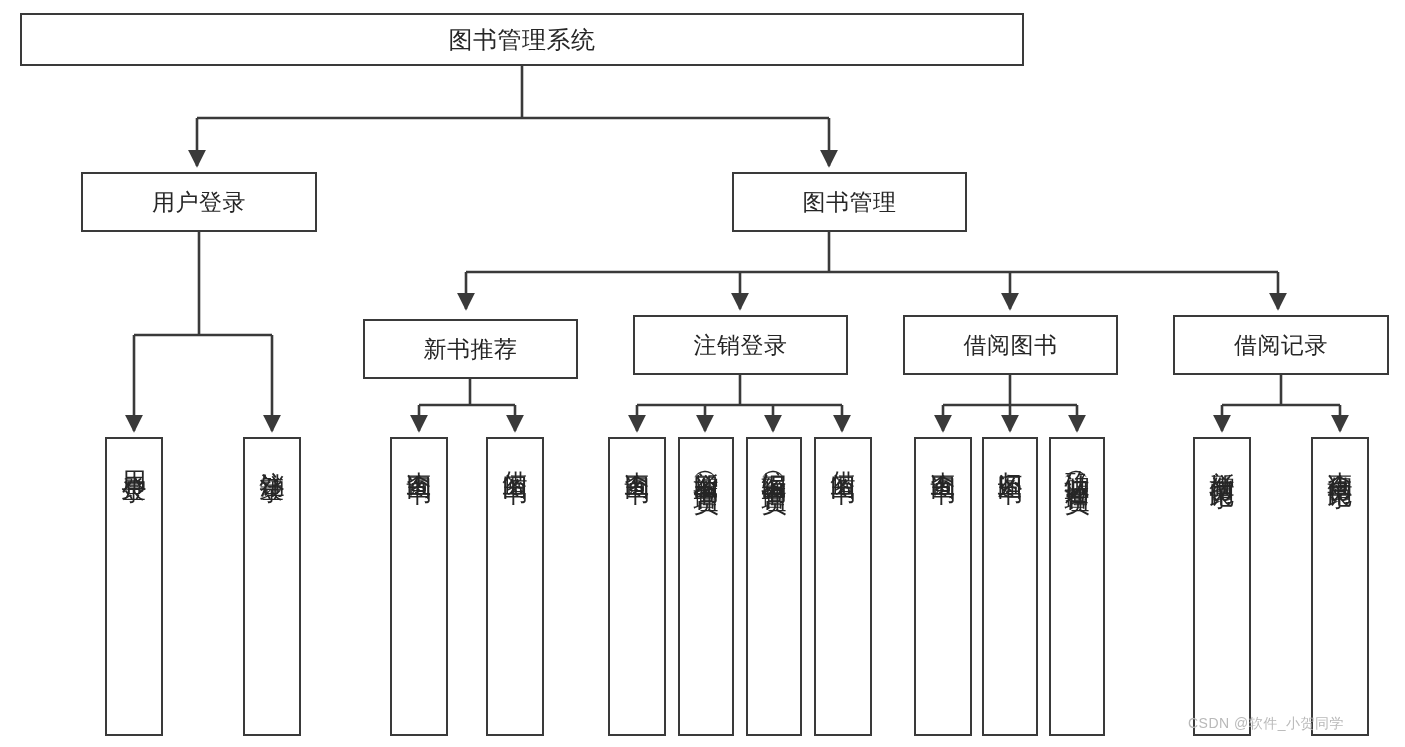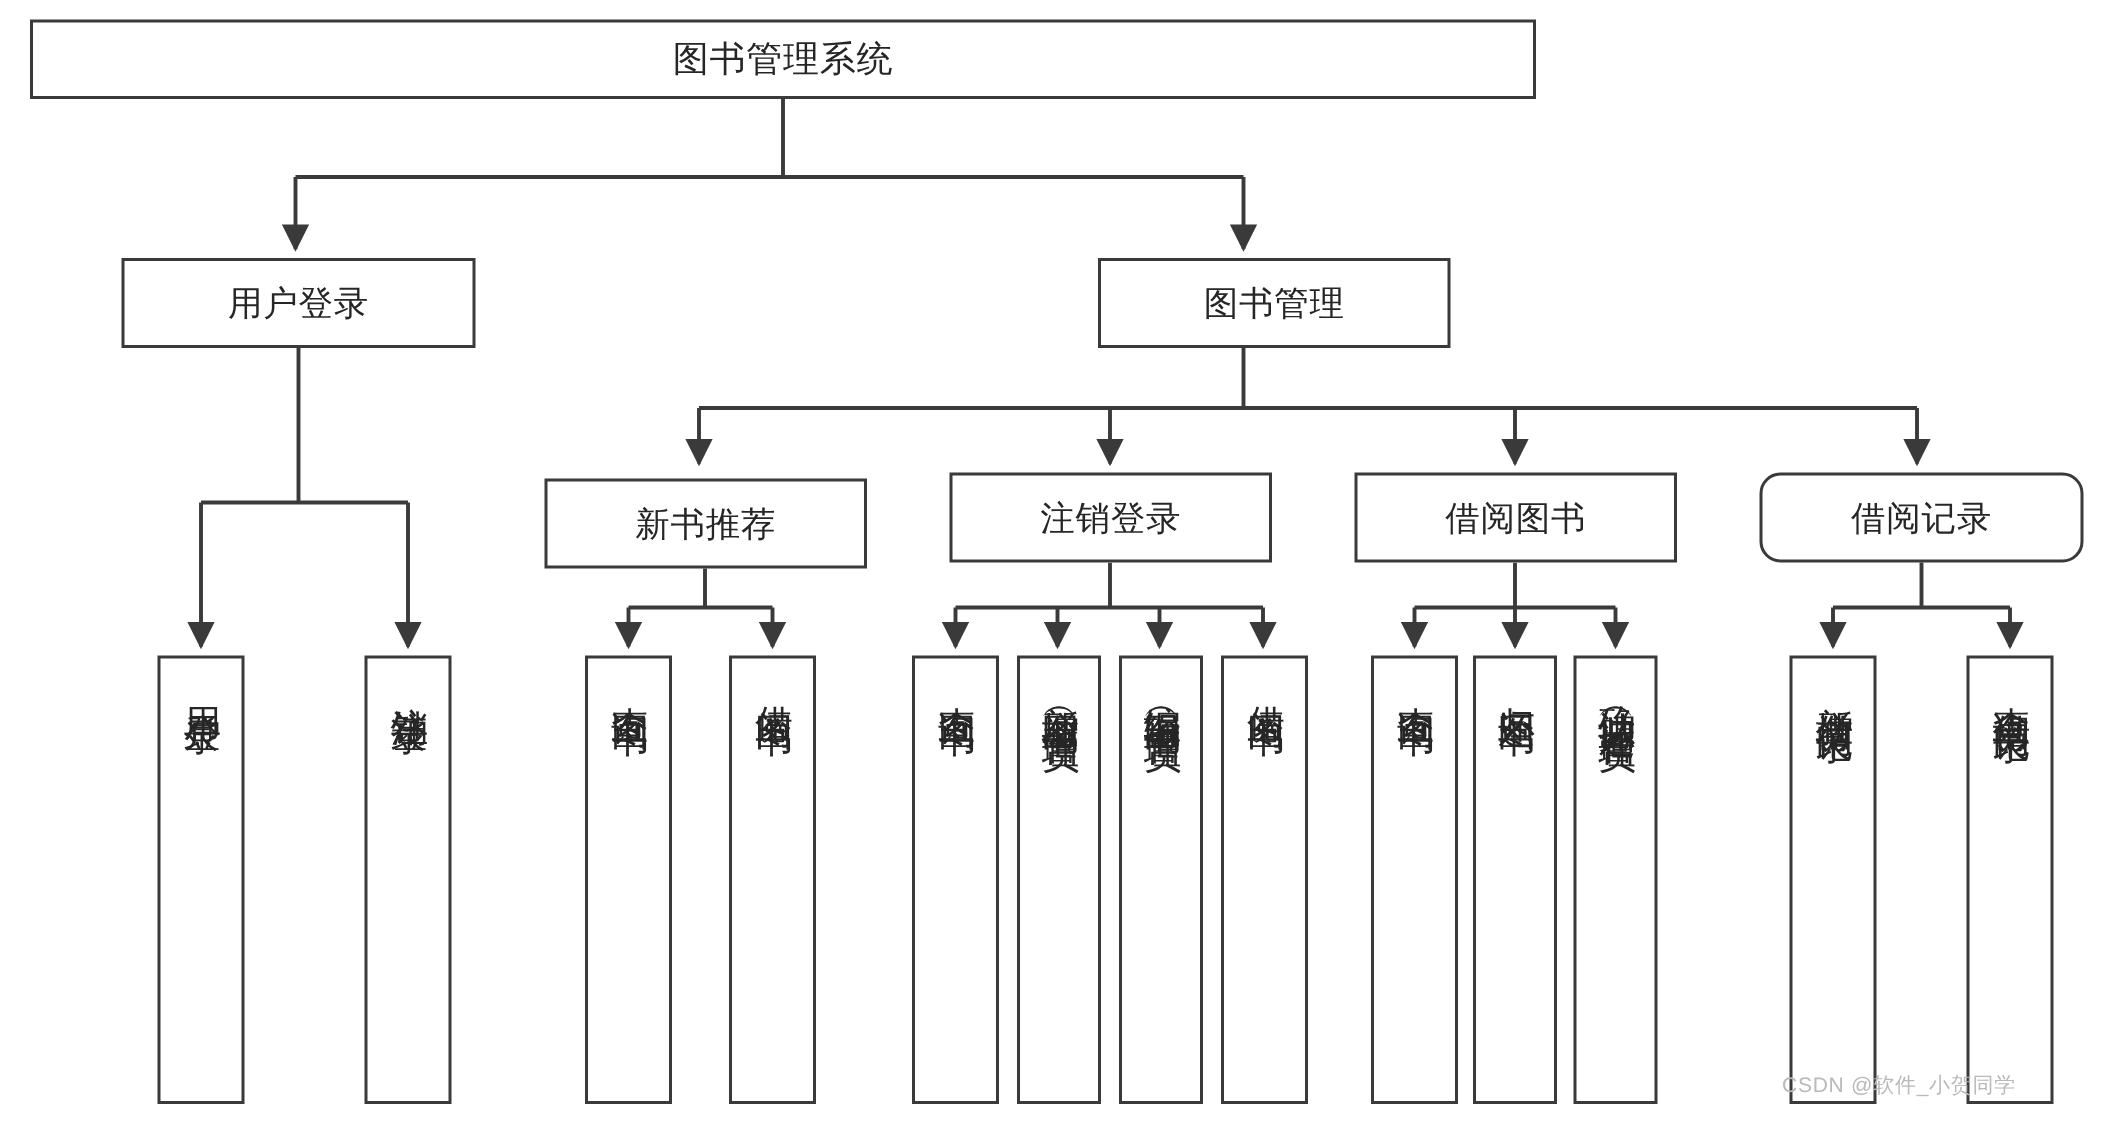--- a/index.html
+++ b/index.html
@@ -140,21 +140,21 @@
 
   <div class="node horiz" style="left:363px; top:319px; width:215px; height:60px;">
     <span class="lbl">新书推荐</span>
   </div>
   <div class="node horiz" style="left:633px; top:315px; width:215px; height:60px;">
     <span class="lbl">注销登录</span>
   </div>
   <div class="node horiz" style="left:903px; top:315px; width:215px; height:60px;">
     <span class="lbl">借阅图书</span>
   </div>
-  <div class="node horiz" style="left:1173px; top:315px; width:216px; height:60px;border-radius:14px;">
+  <div class="node horiz" style="left:1173px; top:315px; width:216px; height:60px;">
     <span class="lbl">借阅记录</span>
   </div>
 
   <div class="node vert" style="left:105px; top:437px; width:58px; height:299px;">
     <span class="lbl">用户登录</span>
   </div>
   <div class="node vert" style="left:243px; top:437px; width:58px; height:299px;">
     <span class="lbl">注销登录</span>
   </div>
 

